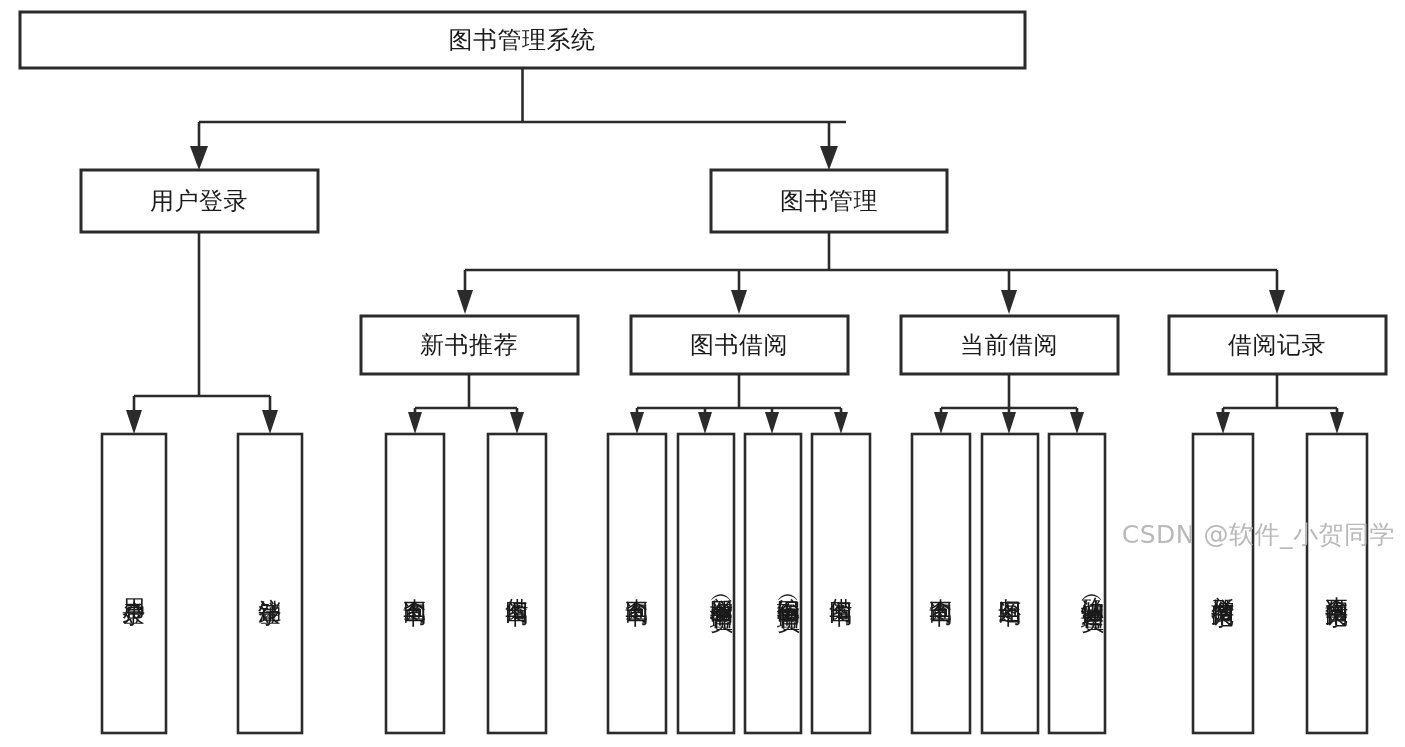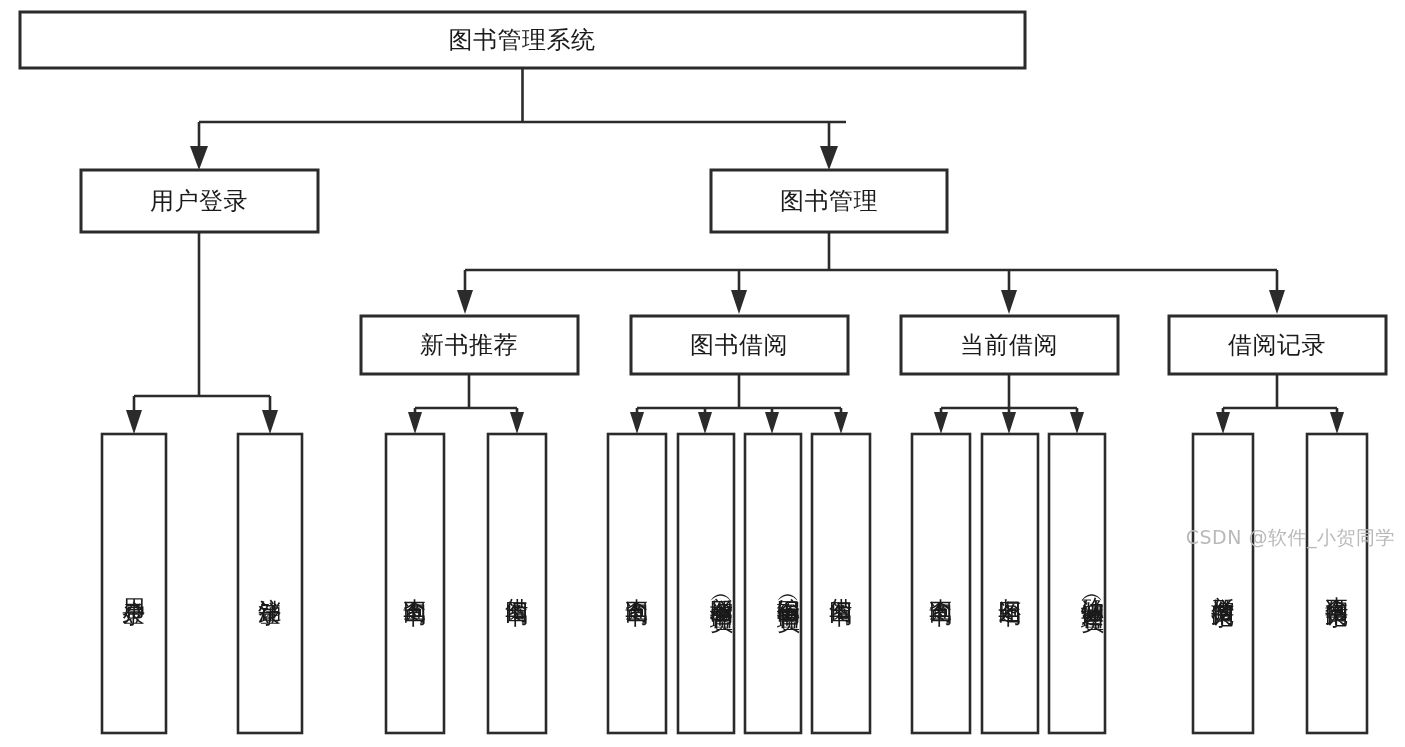--- a/index.html
+++ b/index.html
@@ -71,21 +71,21 @@
     align-items: center;
     justify-content: center;
     pointer-events: none;
     user-select: none;
   }
   .watermark {
     position: absolute;
     right: 10px;
     bottom: 6px;
     font-family: "DejaVu Sans", "Liberation Sans", sans-serif;
-    font-size: 19px;
+    font-size: 25px;
     color: #b9b9b9;
     letter-spacing: 0.5px;
     white-space: nowrap;
   }
 </style>
 </head>
 <body>
 
 <div id="diagram-root">
 

